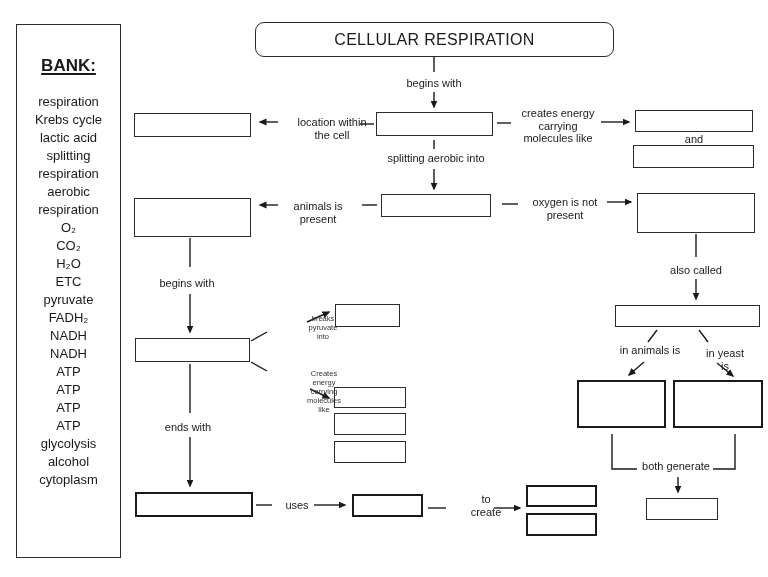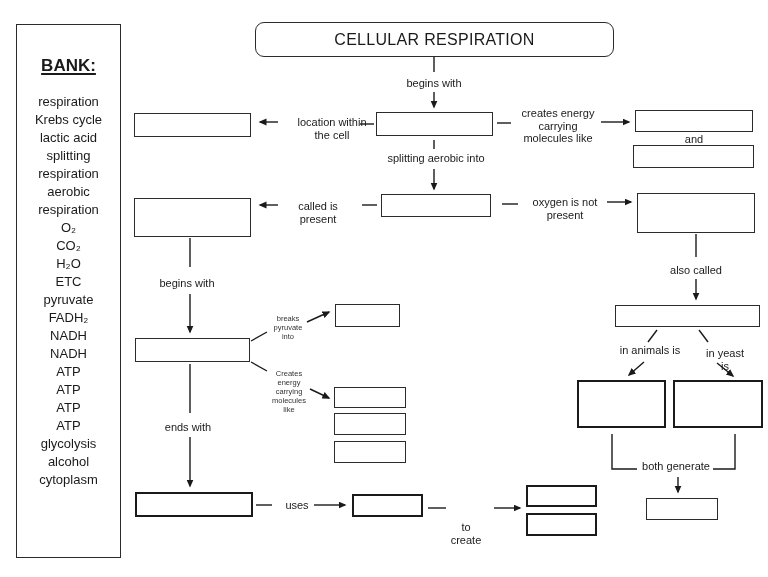--- a/index.html
+++ b/index.html
@@ -15,21 +15,21 @@
   .wb-head span{display:block;text-decoration:underline;text-decoration-thickness:2px;text-underline-offset:2px;}
   .wb-items{margin-top:16px;padding:0 4px;text-align:center;font-size:13px;line-height:18px;}
   
   .titlebox{position:absolute;left:255px;top:22px;width:359px;height:35px;border:1.7px solid #2b2b2b;border-radius:9px;
     display:flex;align-items:center;justify-content:center;font-size:16px;letter-spacing:.3px;background:#fff;}
   
   .ab{position:absolute;border:1.3px solid #2b2b2b;background:#fff;}
   .ab.thick{border-width:2px;border-color:#1a1a1a;}
   
   .lbl{position:absolute;transform:translateX(-50%);text-align:center;font-size:11px;line-height:12.5px;white-space:pre-line;}
-  .lbl.small{font-size:7.5px;line-height:9px;color:#333;}
+  .lbl.small{font-size:7.5px;line-height:9px;color:#333;margin-left:35px;}
 </style>
 </head>
 <body>
 
 <div class="canvas">
 
   <svg class="wires" width="768" height="577" viewBox="0 0 768 577">
     <defs>
       <marker id="ah" markerWidth="9" markerHeight="8" refX="6.5" refY="3.5" orient="auto" markerUnits="userSpaceOnUse">
         <path d="M0,0 L8,3.5 L0,7 Z" fill="#1a1a1a"></path>
@@ -128,35 +128,35 @@
   <div class="ab" style="left:646px;top:498px;width:72px;height:22px;"></div>
 
   <div class="lbl" style="left:434px;top:77px;">begins with</div>
   <div class="lbl" style="left:332px;top:116px;">location within
 the cell</div>
   <div class="lbl" style="left:558px;top:107px;">creates energy
 carrying
 molecules like</div>
   <div class="lbl" style="left:694px;top:133px;">and</div>
   <div class="lbl" style="left:436px;top:152px;">splitting aerobic into</div>
-  <div class="lbl" style="left:318px;top:200px;">called is
+  <div class="lbl" style="left:318px;top:200px;">animals is
 present</div>
   <div class="lbl" style="left:565px;top:196px;">oxygen is not
 present</div>
   <div class="lbl" style="left:187px;top:277px;">begins with</div>
   <div class="lbl small" style="left:288px;top:314px;">breaks
 pyruvate
 into</div>
   <div class="lbl small" style="left:289px;top:369px;">Creates
 energy
 carrying
 molecules
 like</div>
   <div class="lbl" style="left:188px;top:421px;">ends with</div>
   <div class="lbl" style="left:297px;top:499px;">uses</div>
-  <div class="lbl" style="left:466px;top:493px;margin-top:28px;">to
+  <div class="lbl" style="left:486px;top:493px;">to
 create</div>
   <div class="lbl" style="left:696px;top:264px;">also called</div>
   <div class="lbl" style="left:646px;top:344px;padding-left:8px;">in animals is</div>
   <div class="lbl" style="left:725px;top:347px;">in yeast is</div>
   <div class="lbl" style="left:676px;top:460px;">both generate</div>
 
 </div>
 
 </body></html>

